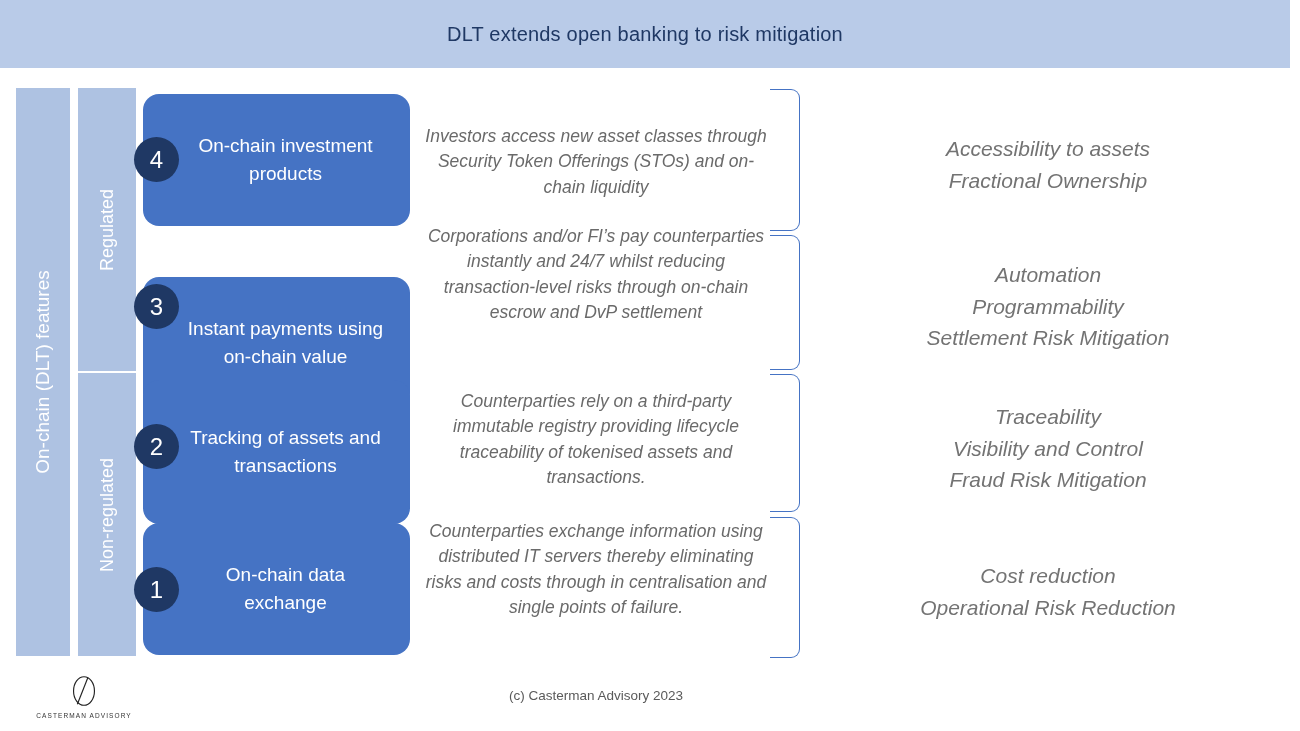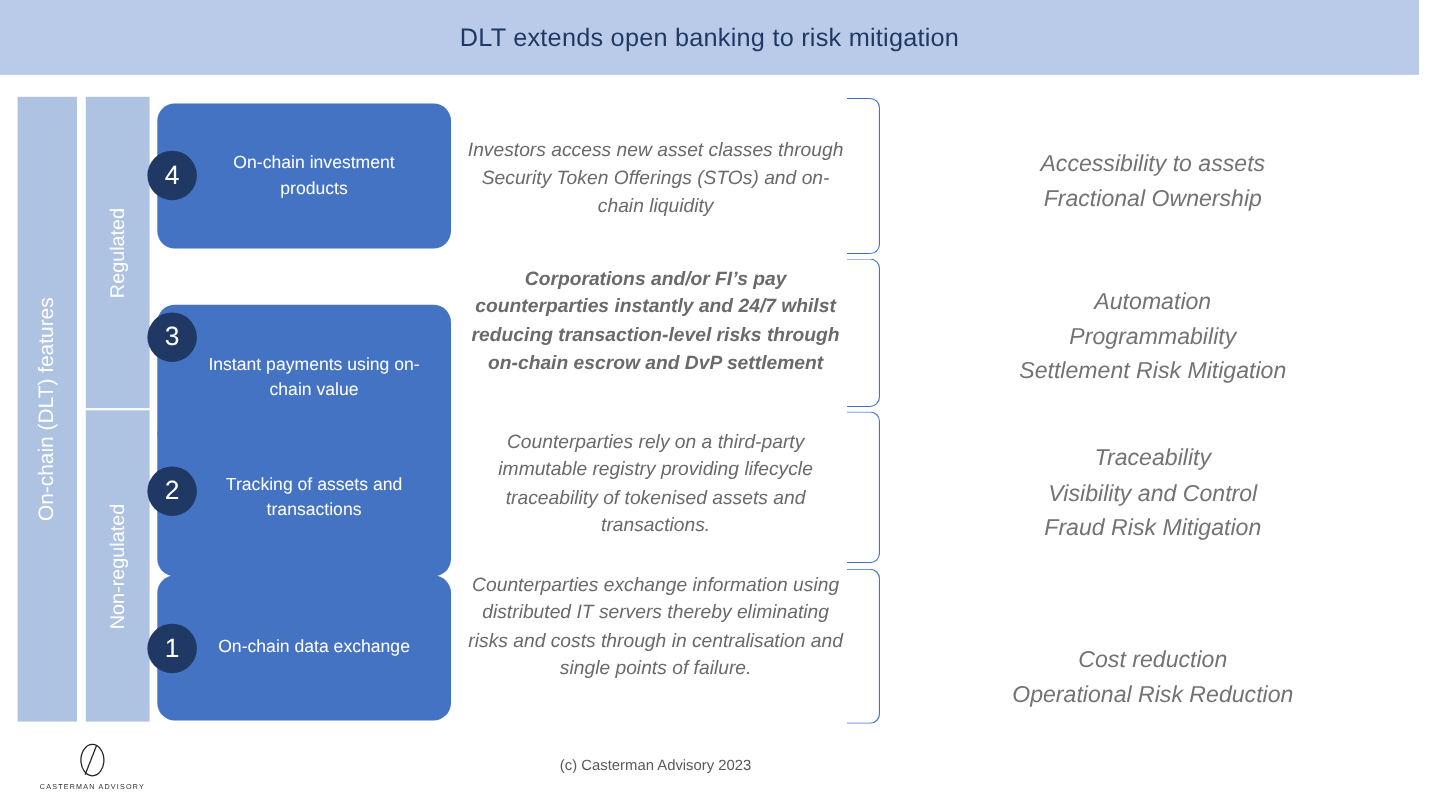--- a/index.html
+++ b/index.html
@@ -22,21 +22,21 @@
     top: 0;
     width: 1290px;
     height: 68px;
     background: #b9cbe8;
     display: flex;
     align-items: center;
     justify-content: center;
   }
   .title-text {
     color: #1f3864;
-    font-size: 23px;
+    font-size: 20px;
     font-weight: 400;
     letter-spacing: 0.2px;
   }
 
   
   .vbar {
     position: absolute;
     background: #aec2e2;
   }
   .vbar-main {
@@ -75,21 +75,21 @@
     position: absolute;
     left: 143px;
     width: 267px;
     background: #4573c4;
     border-radius: 16px;
     color: #ffffff;
     display: flex;
     align-items: center;
     justify-content: center;
     text-align: center;
-    font-size: 16px;
+    font-size: 19px;
     line-height: 1.45;
     box-sizing: border-box;
     padding: 6px 26px 6px 44px;
   }
   .box-4 { top: 94px;  height: 132px; }
   .box-3 { top: 237px; height: 132px; margin-top: 40px; }
   .box-2 { top: 380px; height: 144px; }
   .box-1 { top: 523px; height: 132px; }
 
   
@@ -116,21 +116,21 @@
     position: absolute;
     left: 420px;
     width: 352px;
     text-align: center;
     color: #6a6a6a;
     font-style: italic;
     font-size: 17.5px;
     line-height: 1.45;
   }
   .desc-4 { top: 124px; }
-  .desc-3 { top: 241px; font-weight: bold; }
+  .desc-3 { top: 224px; }
   .desc-2 { top: 389px; }
   .desc-1 { top: 519px; }
 
   
   .bracket {
     position: absolute;
     left: 770px;
     width: 30px;
     border: 1.4px solid #4573c4;
     border-left: none;
@@ -150,21 +150,21 @@
     width: 436px;
     text-align: center;
     color: #737373;
     font-style: italic;
     font-size: 21px;
     line-height: 1.5;
   }
   .ben-4 { top: 133px; }
   .ben-3 { top: 259px; font-style: italic; }
   .ben-2 { top: 401px; }
-  .ben-1 { top: 560px; margin-top: 24px; }
+  .ben-1 { top: 560px; }
 
   
   .copyright {
     position: absolute;
     left: 420px;
     top: 688px;
     width: 352px;
     text-align: center;
     color: #5a5a5a;
     font-size: 13.5px;

